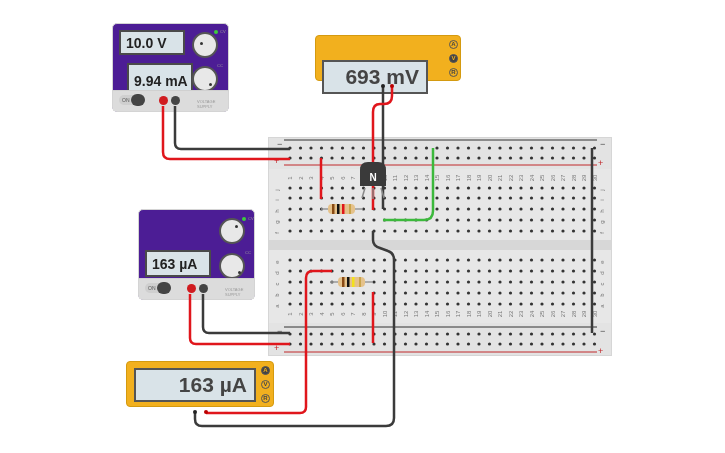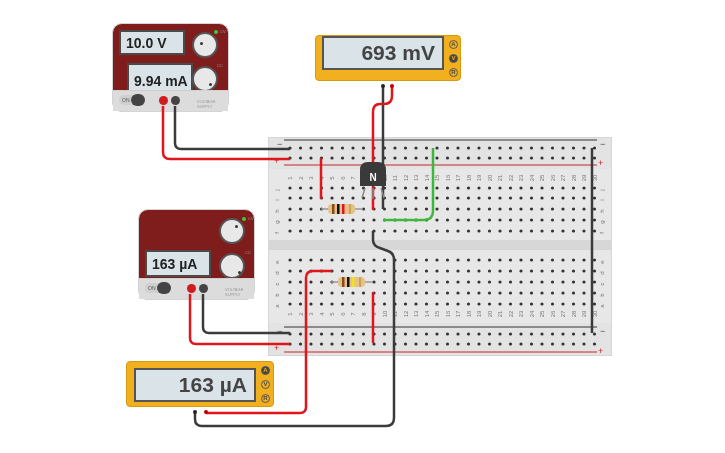--- a/index.html
+++ b/index.html
@@ -1,18 +1,18 @@
 <!DOCTYPE html>
 <html><head>
 <meta charset="utf-8">
 <style>
   html, body { margin:0; padding:0; background:#ffffff; }
   body { width:725px; height:453px; position:relative; overflow:hidden; font-family:"Liberation Sans", sans-serif; }
   .abs { position:absolute; }
-  .psu { position:absolute; background:#7f1d1d; border:1px solid #d4d4d4; border-radius:10px; box-sizing:border-box; }
+  .psu { position:absolute; background:#4c1d95; border:1px solid #d4d4d4; border-radius:5px; box-sizing:border-box; }
   .psu .foot { position:absolute; left:0; right:0; bottom:0; height:20px; background:#dcdcdc; border-top:1px solid #d0d0d0; }
   .lcd { position:absolute; background:#d9e3e8; border:2px solid #4a4a4a; box-sizing:border-box; color:#222; font-weight:bold; font-size:14px; padding-left:5px; display:flex; align-items:center; }
   .knob { position:absolute; width:26px; height:26px; border-radius:50%; background:#e8e8e8; border:2px solid #555; box-sizing:border-box; }
   .knob .dot { position:absolute; width:3px; height:3px; background:#333; border-radius:50%; }
   .tiny { position:absolute; font-size:4px; color:#999; }
   .led { position:absolute; width:4px; height:4px; border-radius:50%; background:#3ccc3c; }
   .onsw { position:absolute; width:26px; height:10px; background:#cfcfcf; border-radius:5px; }
   .onsw .lbl { position:absolute; left:3px; top:2px; font-size:5px; color:#555; }
   .onsw .thumb { position:absolute; right:0; top:-1px; width:14px; height:12px; border-radius:6px; background:#444; }
   .term { position:absolute; width:9px; height:9px; border-radius:50%; }
@@ -64,21 +64,21 @@
         <span class="lbl">ON</span>
         <span class="thumb"></span>
       </div>
     <div class="term" style="left:48px;top:5px;background:#d01b1f;"></div>
     <div class="term" style="left:60px;top:5px;background:#444;"></div>
     <span class="tiny" style="left:86px;top:8px;width:20px;">VOLTAGE SUPPLY</span>
   </div>
 </div>
 
 <div class="meter" style="left:315px;top:35px;width:146px;height:46px;">
-  <div class="screen" style="left:6px;top:0;width:122px;height:34px;font-size:21px;">693 mV</div>
+  <div class="screen" style="left:6px;top:24px;width:106px;height:34px;font-size:21px;">693 mV</div>
   <div class="mode" style="left:133px;top:4px;">A</div>
   <div class="mode active" style="left:133px;top:18px;">V</div>
   <div class="mode" style="left:133px;top:32px;">R</div>
 </div>
 
 <div class="meter" style="left:126px;top:361px;width:148px;height:46px;">
   <div class="screen" style="left:7px;top:6px;width:122px;height:34px;font-size:21px;">163 µA</div>
   <div class="mode active" style="left:134px;top:4px;">A</div>
   <div class="mode" style="left:134px;top:18px;">V</div>
   <div class="mode" style="left:134px;top:32px;">R</div>

